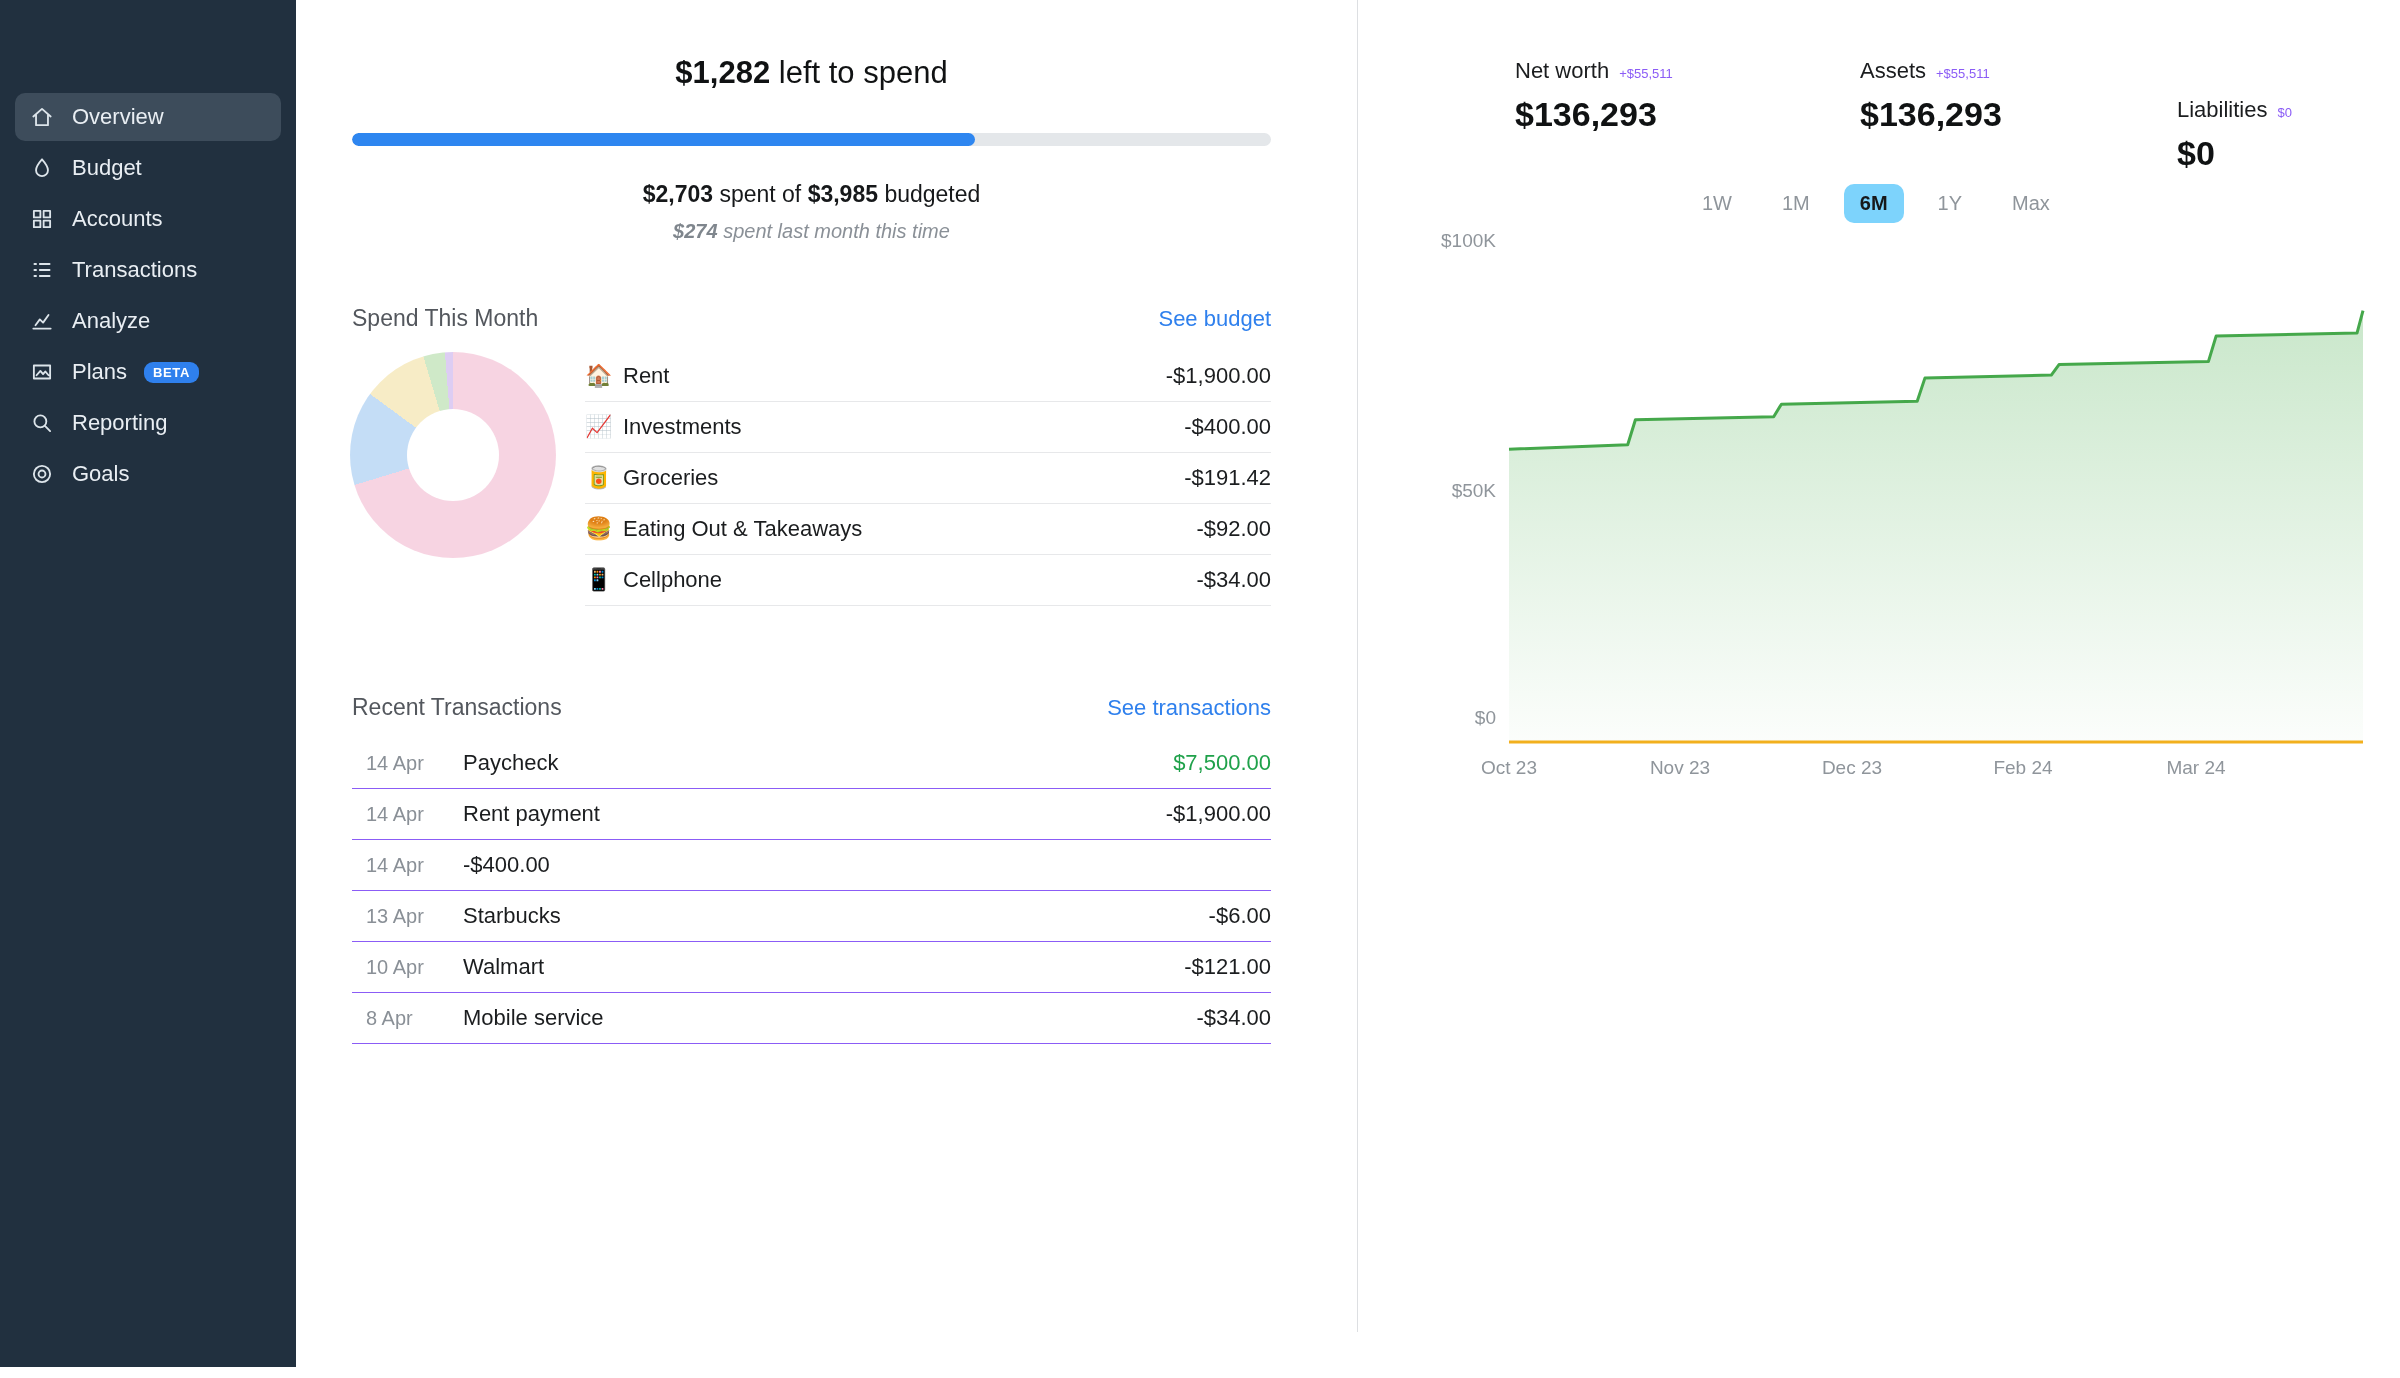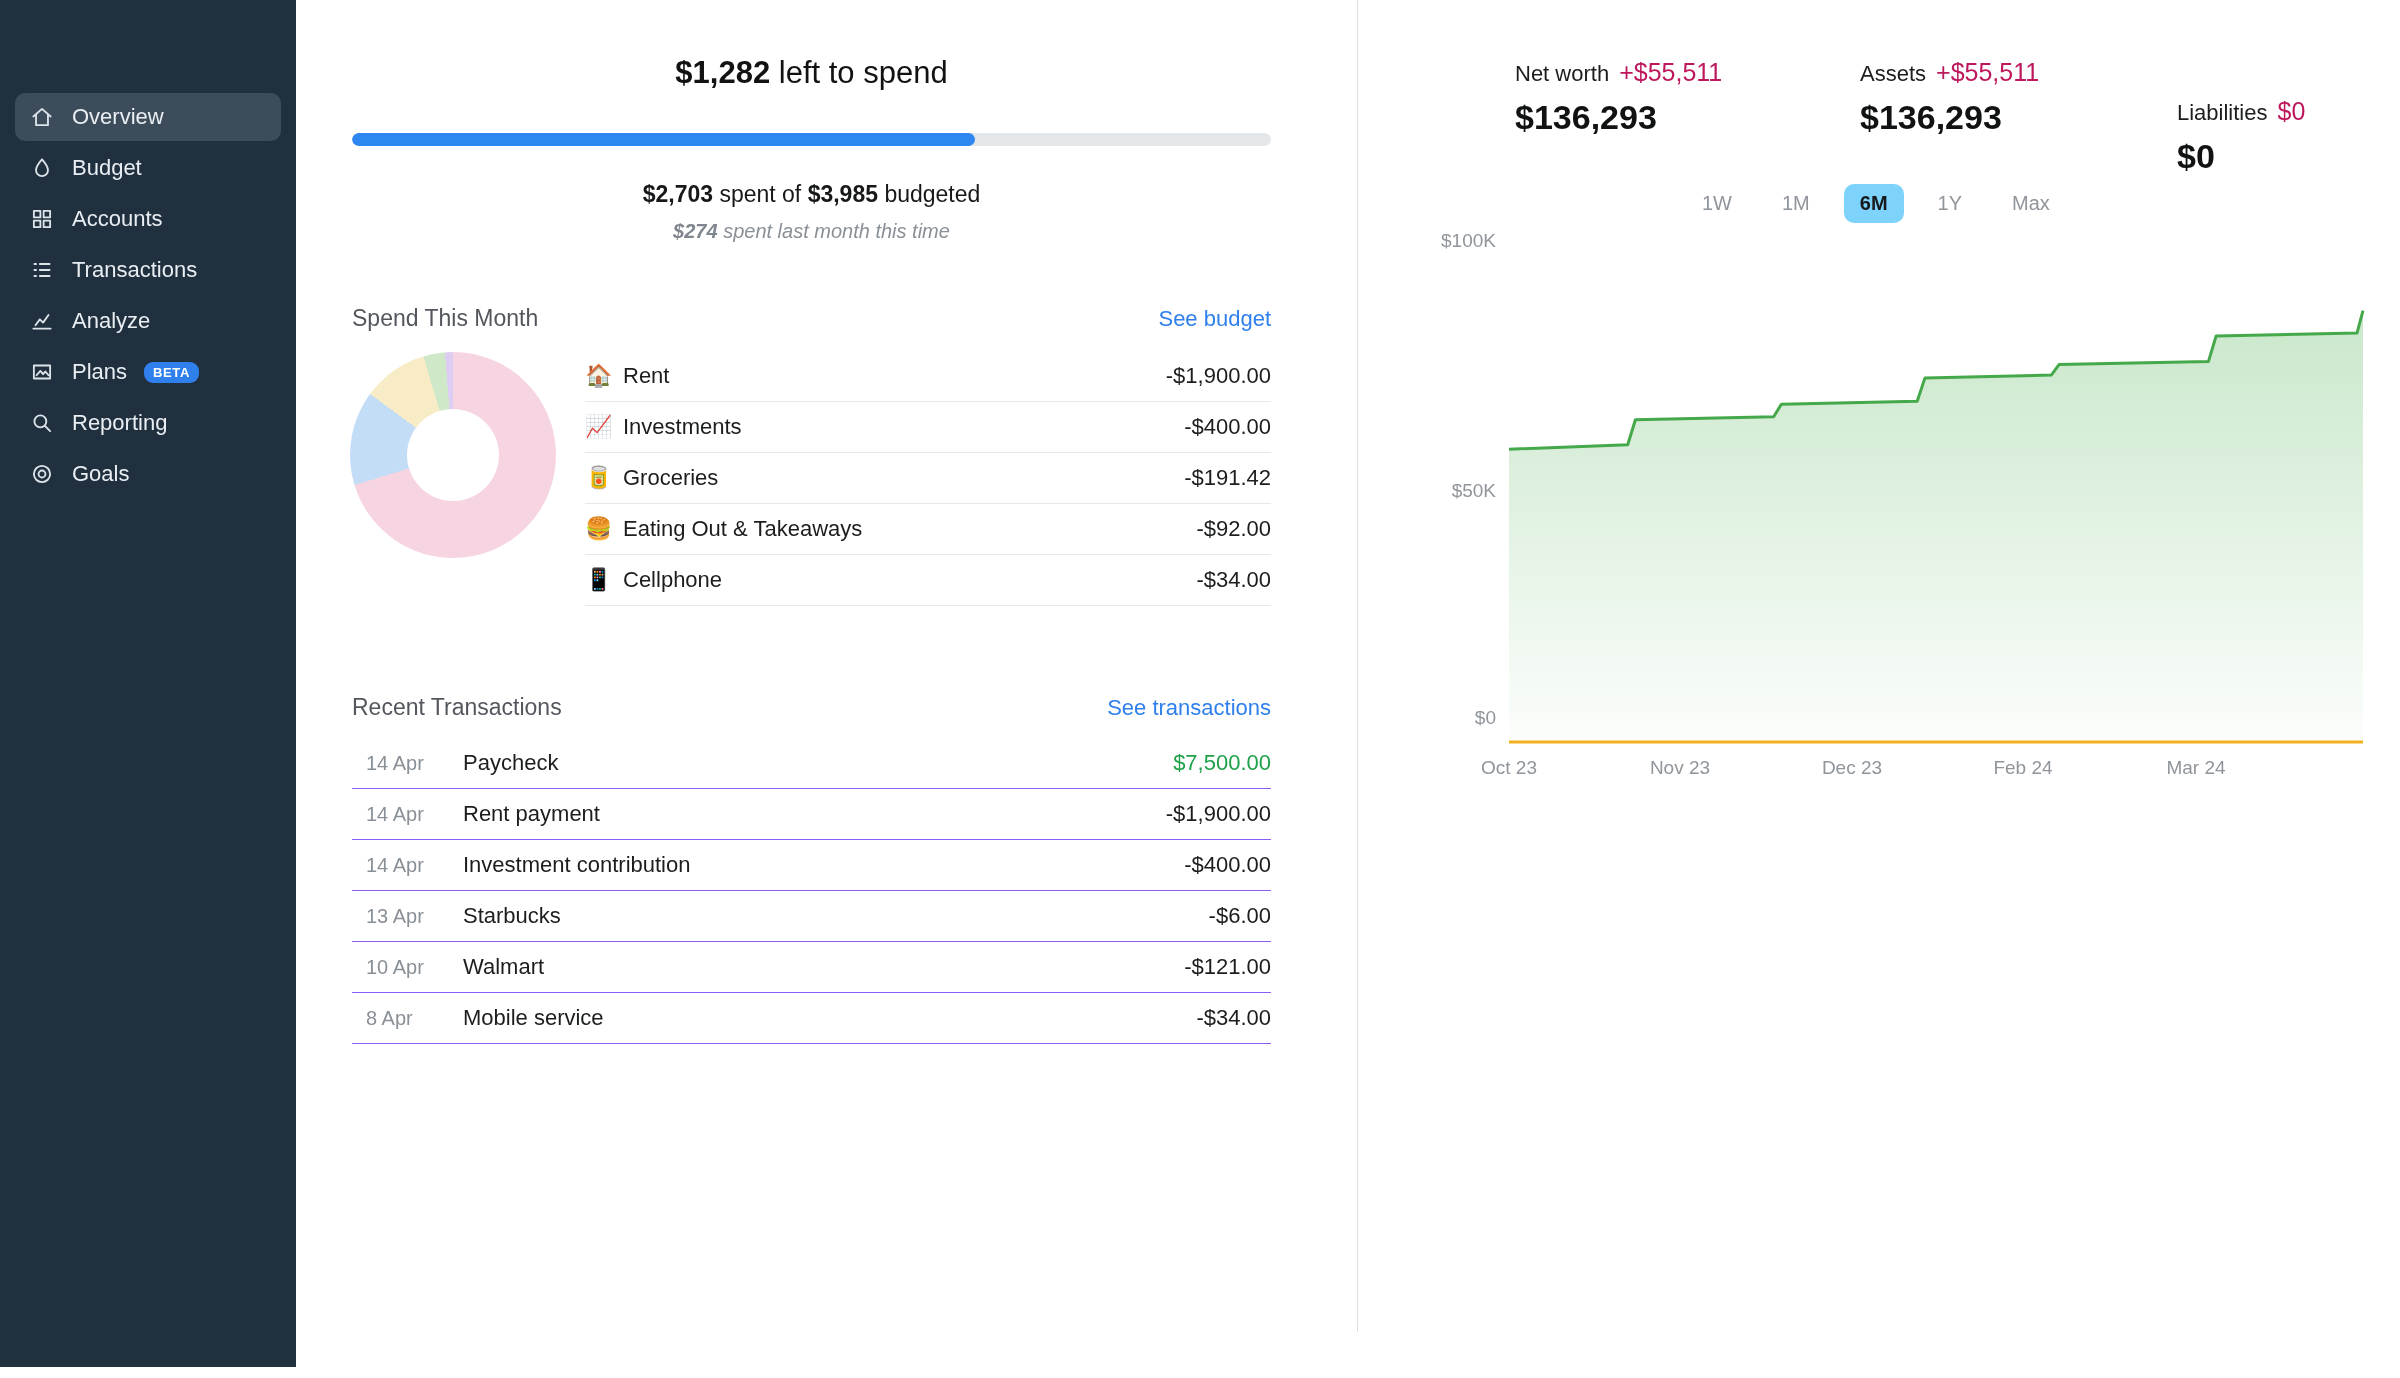--- a/index.html
+++ b/index.html
@@ -61,21 +61,21 @@
   .tx-name { flex:1; color:#1b1d1f; }
   .tx-amt { color:#1b1d1f; }
   .tx-amt.pos { color:#1fa14a; }
 
   .vdivider { position:absolute; left:1357px; top:0; width:1px; height:1332px; background:#dddfe2; }
 
   
   .stat { position:absolute; top:58px; }
   #stat-networth { left:1515px; } #stat-assets { left:1860px; } #stat-liab { left:2177px;margin-top:39px; }
   .stat-label-row { display:flex; gap:10px; align-items:baseline; font-size:22px; color:#1b1d1f; }
-  .stat-delta { font-size:25px; color:#be185d;text-align:center; }
+  .stat-delta { font-size:13px; color:#8b5cf6;text-align:center; }
   .stat-value { margin-top:11px; font-size:34px; font-weight:600; color:#101213; }
 
   .ranges { position:absolute; top:184px; left:1686px; display:flex; gap:18px; align-items:center; }
   .range-btn { font-size:20px; color:#8f959b; padding:8px 16px; border-radius:10px;
     background:none; border:none; cursor:pointer; font-family:inherit; }
   .range-btn.active { background:#7dd3fc; color:#16181a; font-weight:700; }
 
   #nw-svg { position:absolute; left:1357px; top:0; width:1043px; height:780px; }
   .ytick { position:absolute; left:1390px; width:106px; text-align:right; font-size:19px;
     color:#8f959b; transform:translateY(-50%); }
@@ -204,21 +204,20 @@
     <span class="tx-name">Paycheck</span>
     <span class="tx-amt pos">$7,500.00</span>
   </div>
   <div class="tx-row">
     <span class="tx-date">14 Apr</span>
     <span class="tx-name">Rent payment</span>
     <span class="tx-amt">-$1,900.00</span>
   </div>
   <div class="tx-row">
     <span class="tx-date">14 Apr</span>
-    <span class="tx-name">Investment contribution</span>
     <span class="tx-amt">-$400.00</span>
   </div>
   <div class="tx-row">
     <span class="tx-date">13 Apr</span>
     <span class="tx-name">Starbucks</span>
     <span class="tx-amt">-$6.00</span>
   </div>
   <div class="tx-row">
     <span class="tx-date">10 Apr</span>
     <span class="tx-name">Walmart</span>

